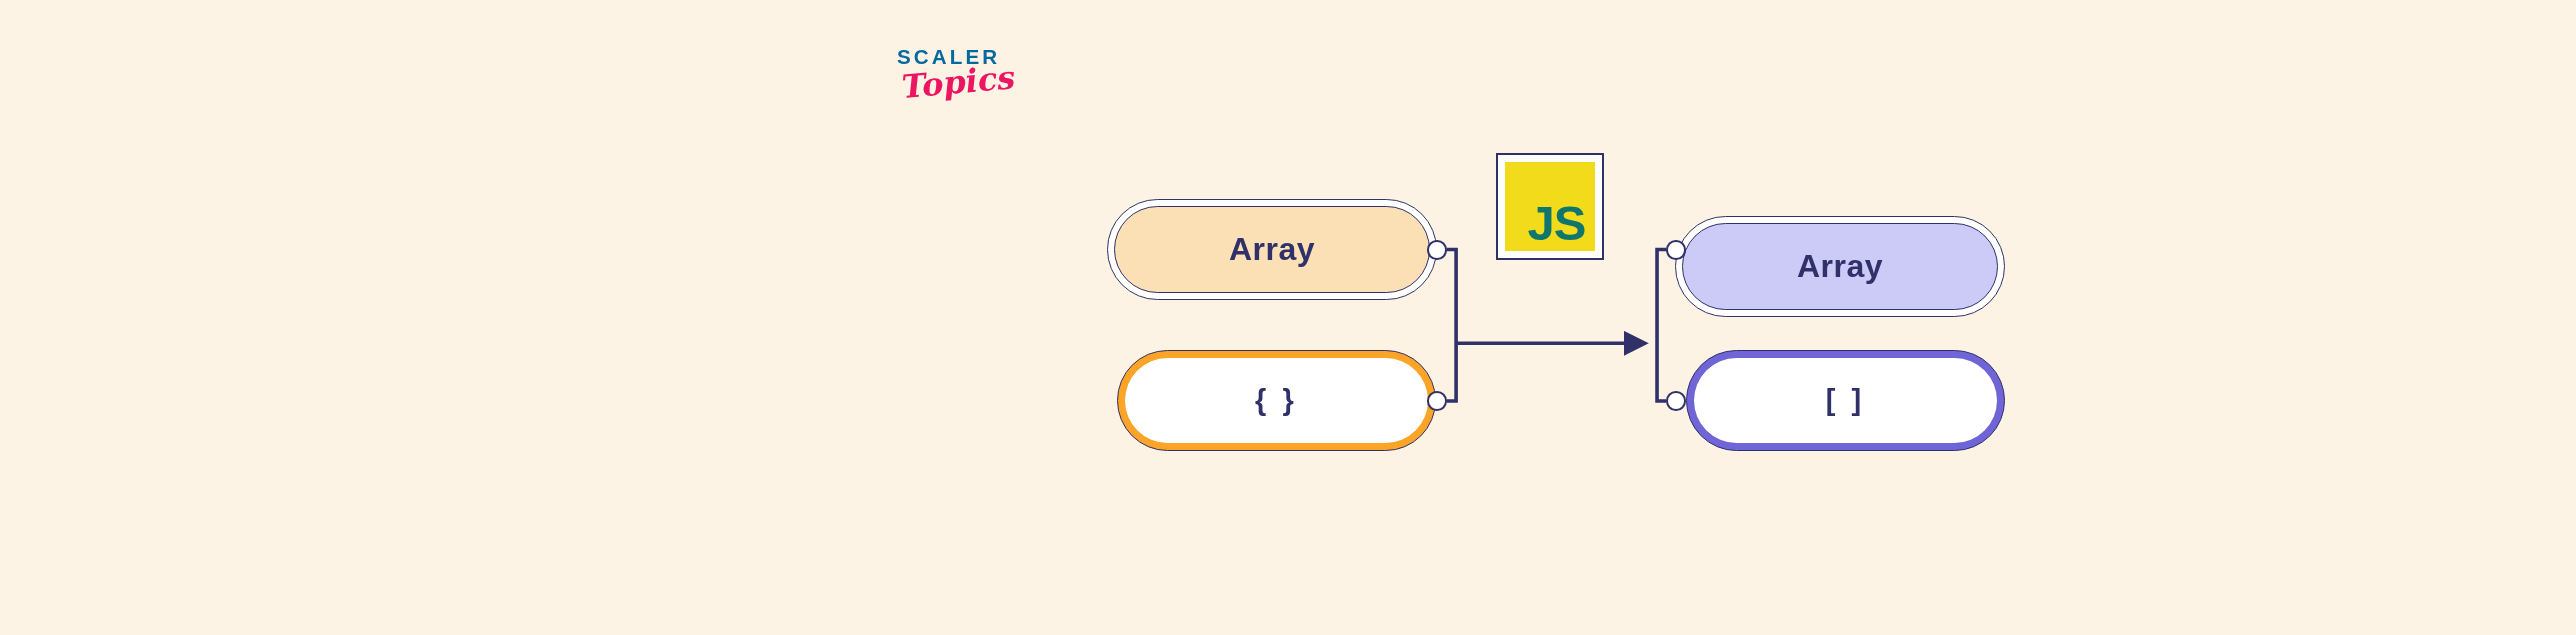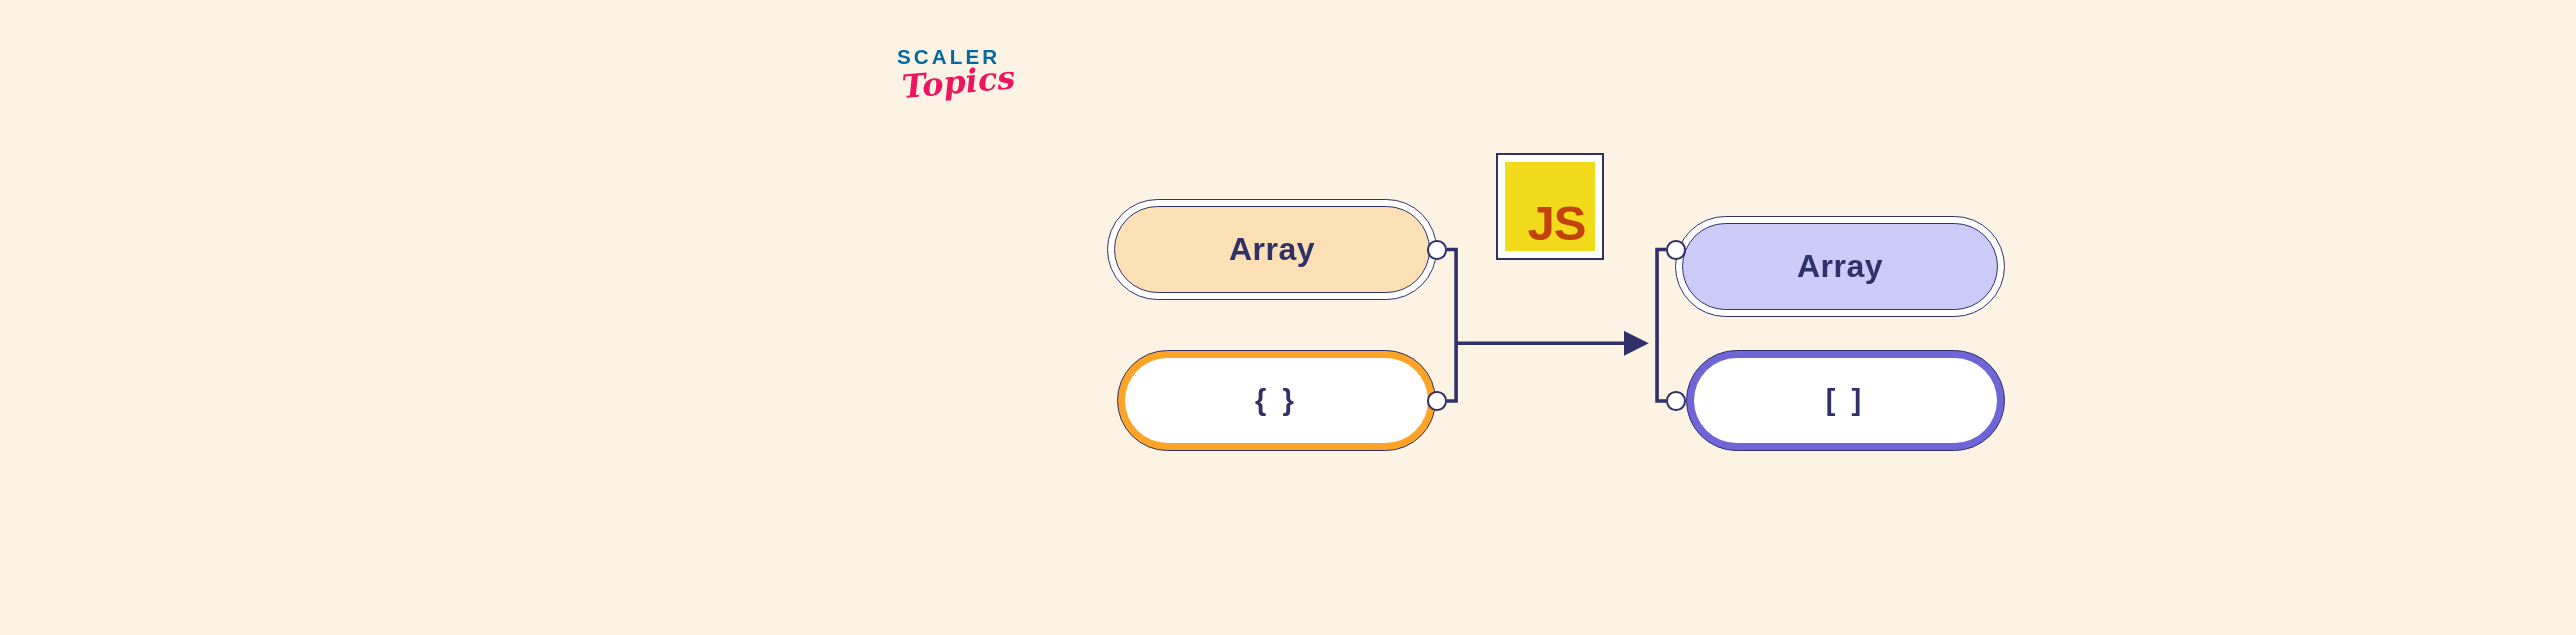--- a/index.html
+++ b/index.html
@@ -148,21 +148,21 @@
     align-items: flex-end;
     justify-content: flex-end;
     box-sizing: border-box;
     padding: 0 9.3px 6.2px 0;
   }
   #js-badge-text {
     font-family: "Liberation Sans", sans-serif;
     font-weight: bold;
     font-size: 49px;
     line-height: 44px;
-    color: #c2410c;
+    color: #0f766e;
     letter-spacing: -1px;
   }
 
   
   #connector-layer {
     position: absolute;
     left: 0; top: 0;
     width: 3092px; height: 636px;
     pointer-events: none;
   }

